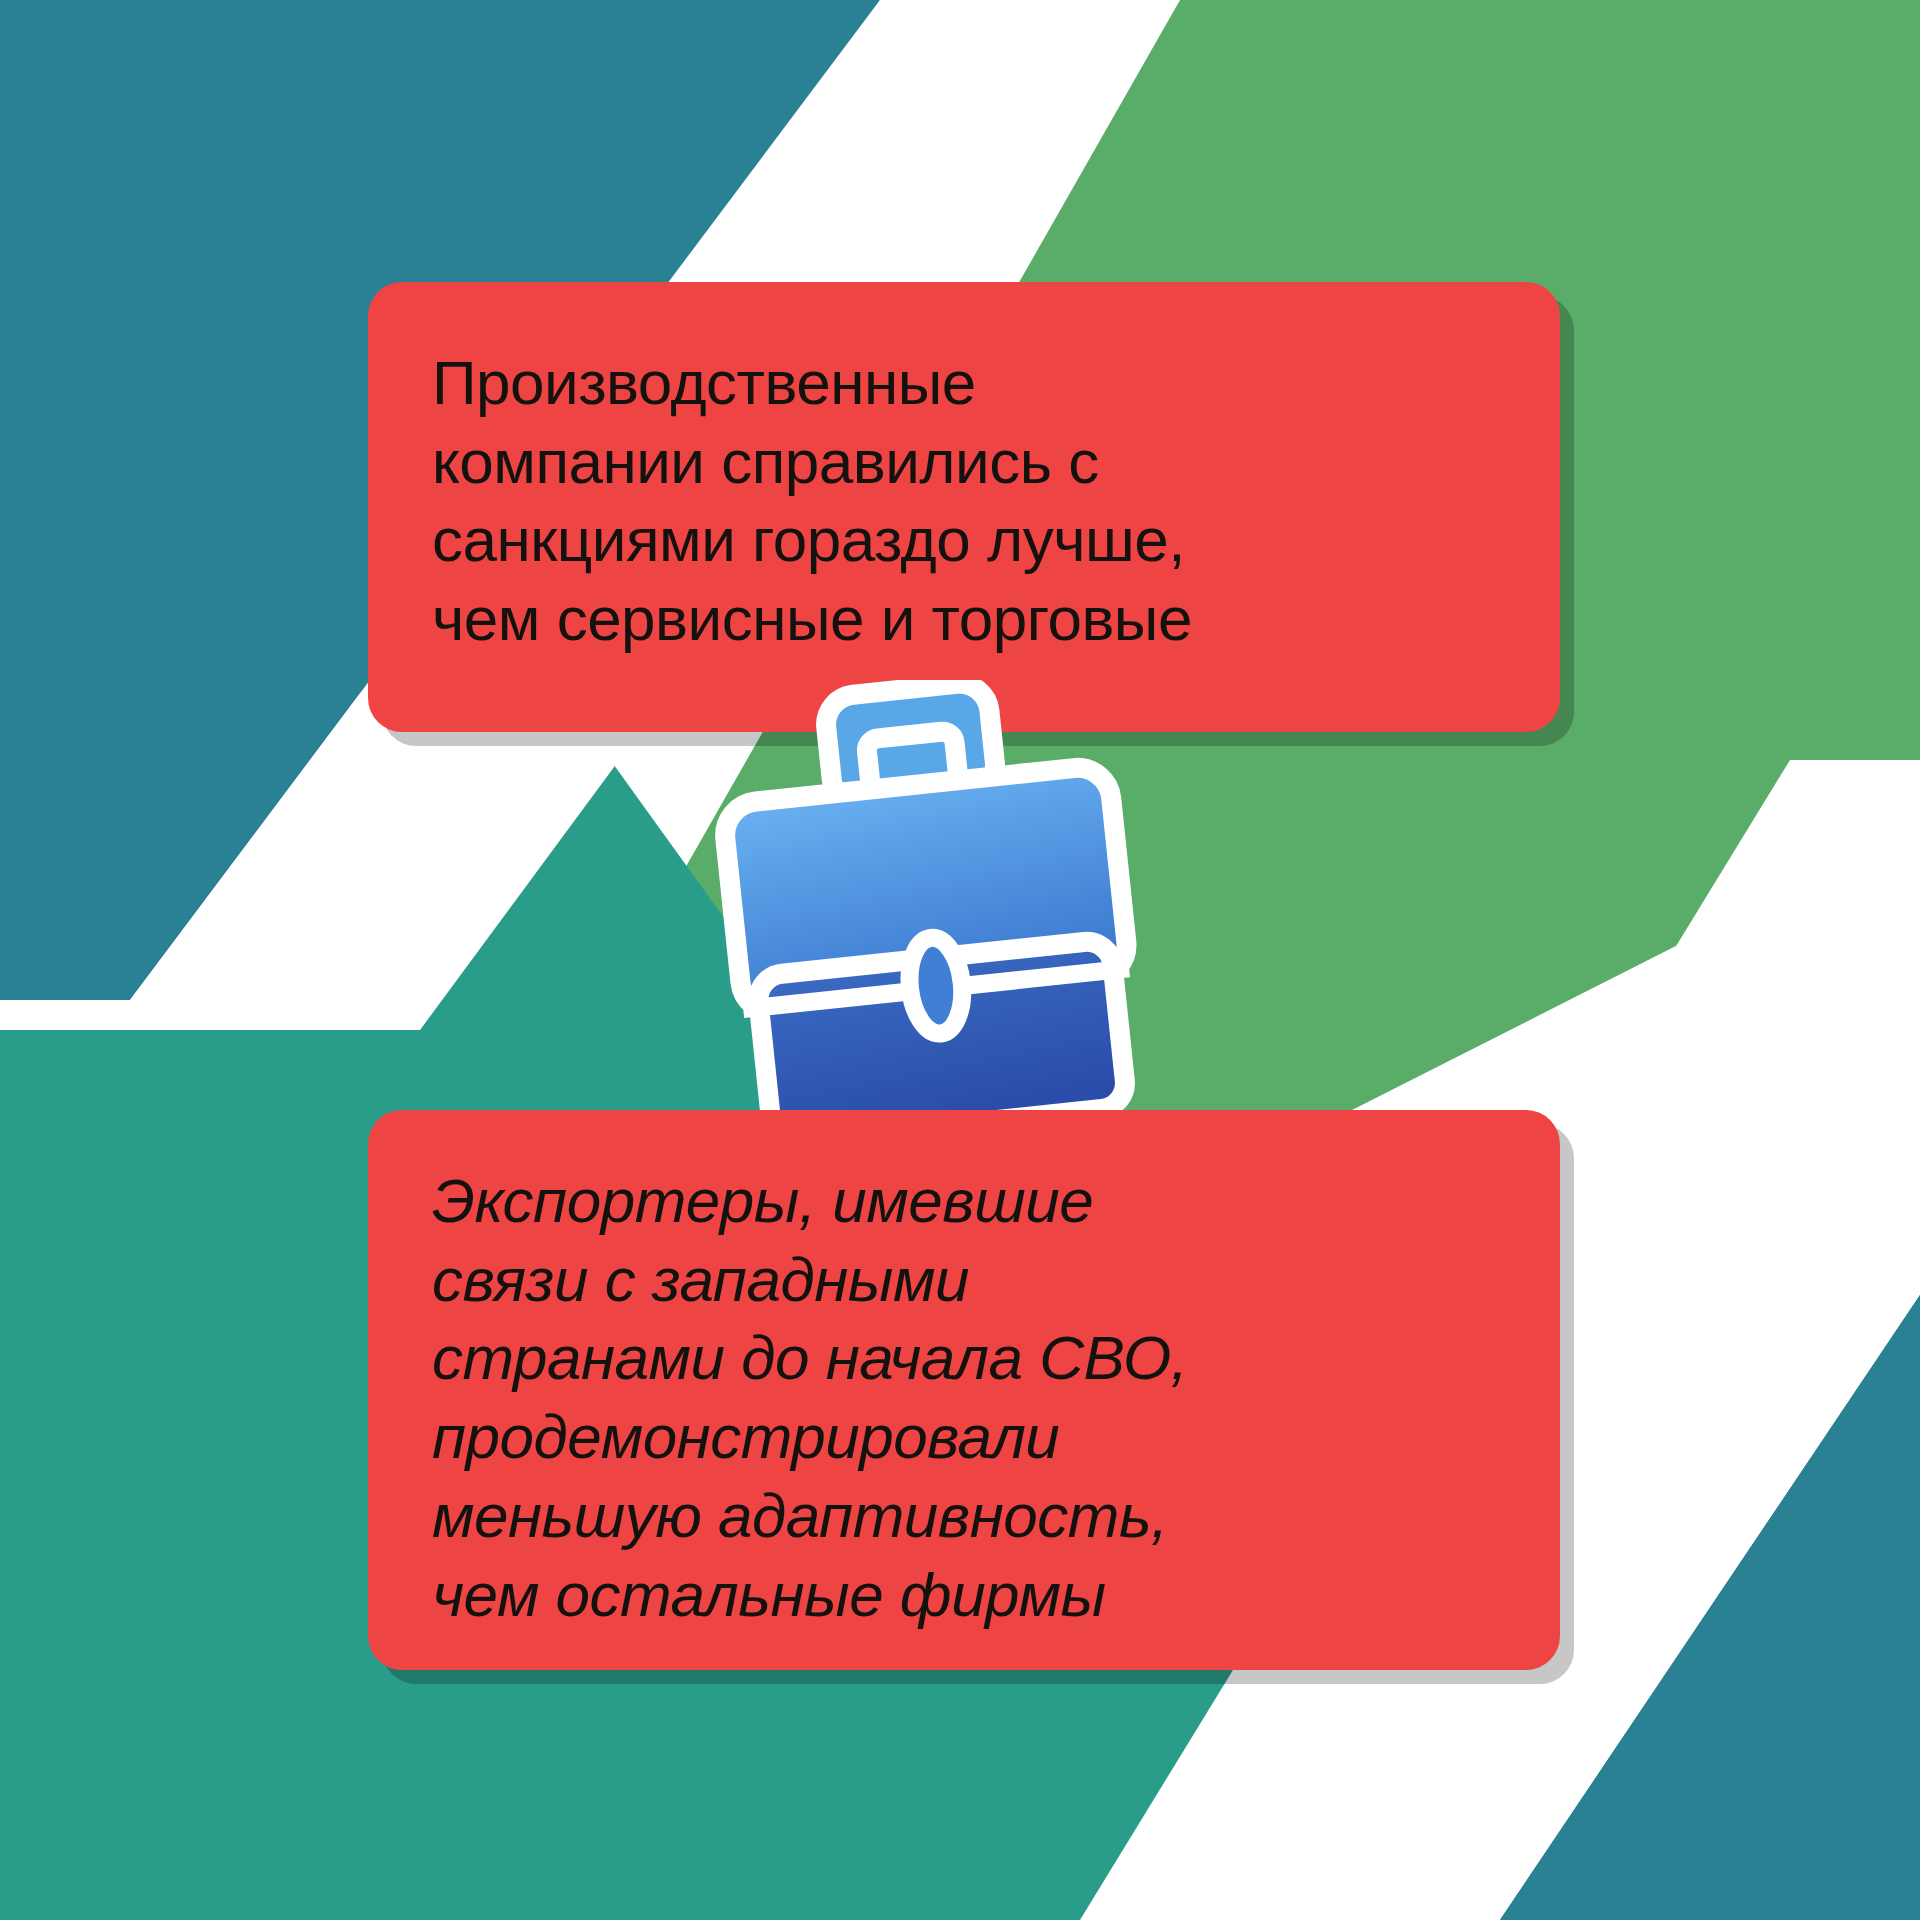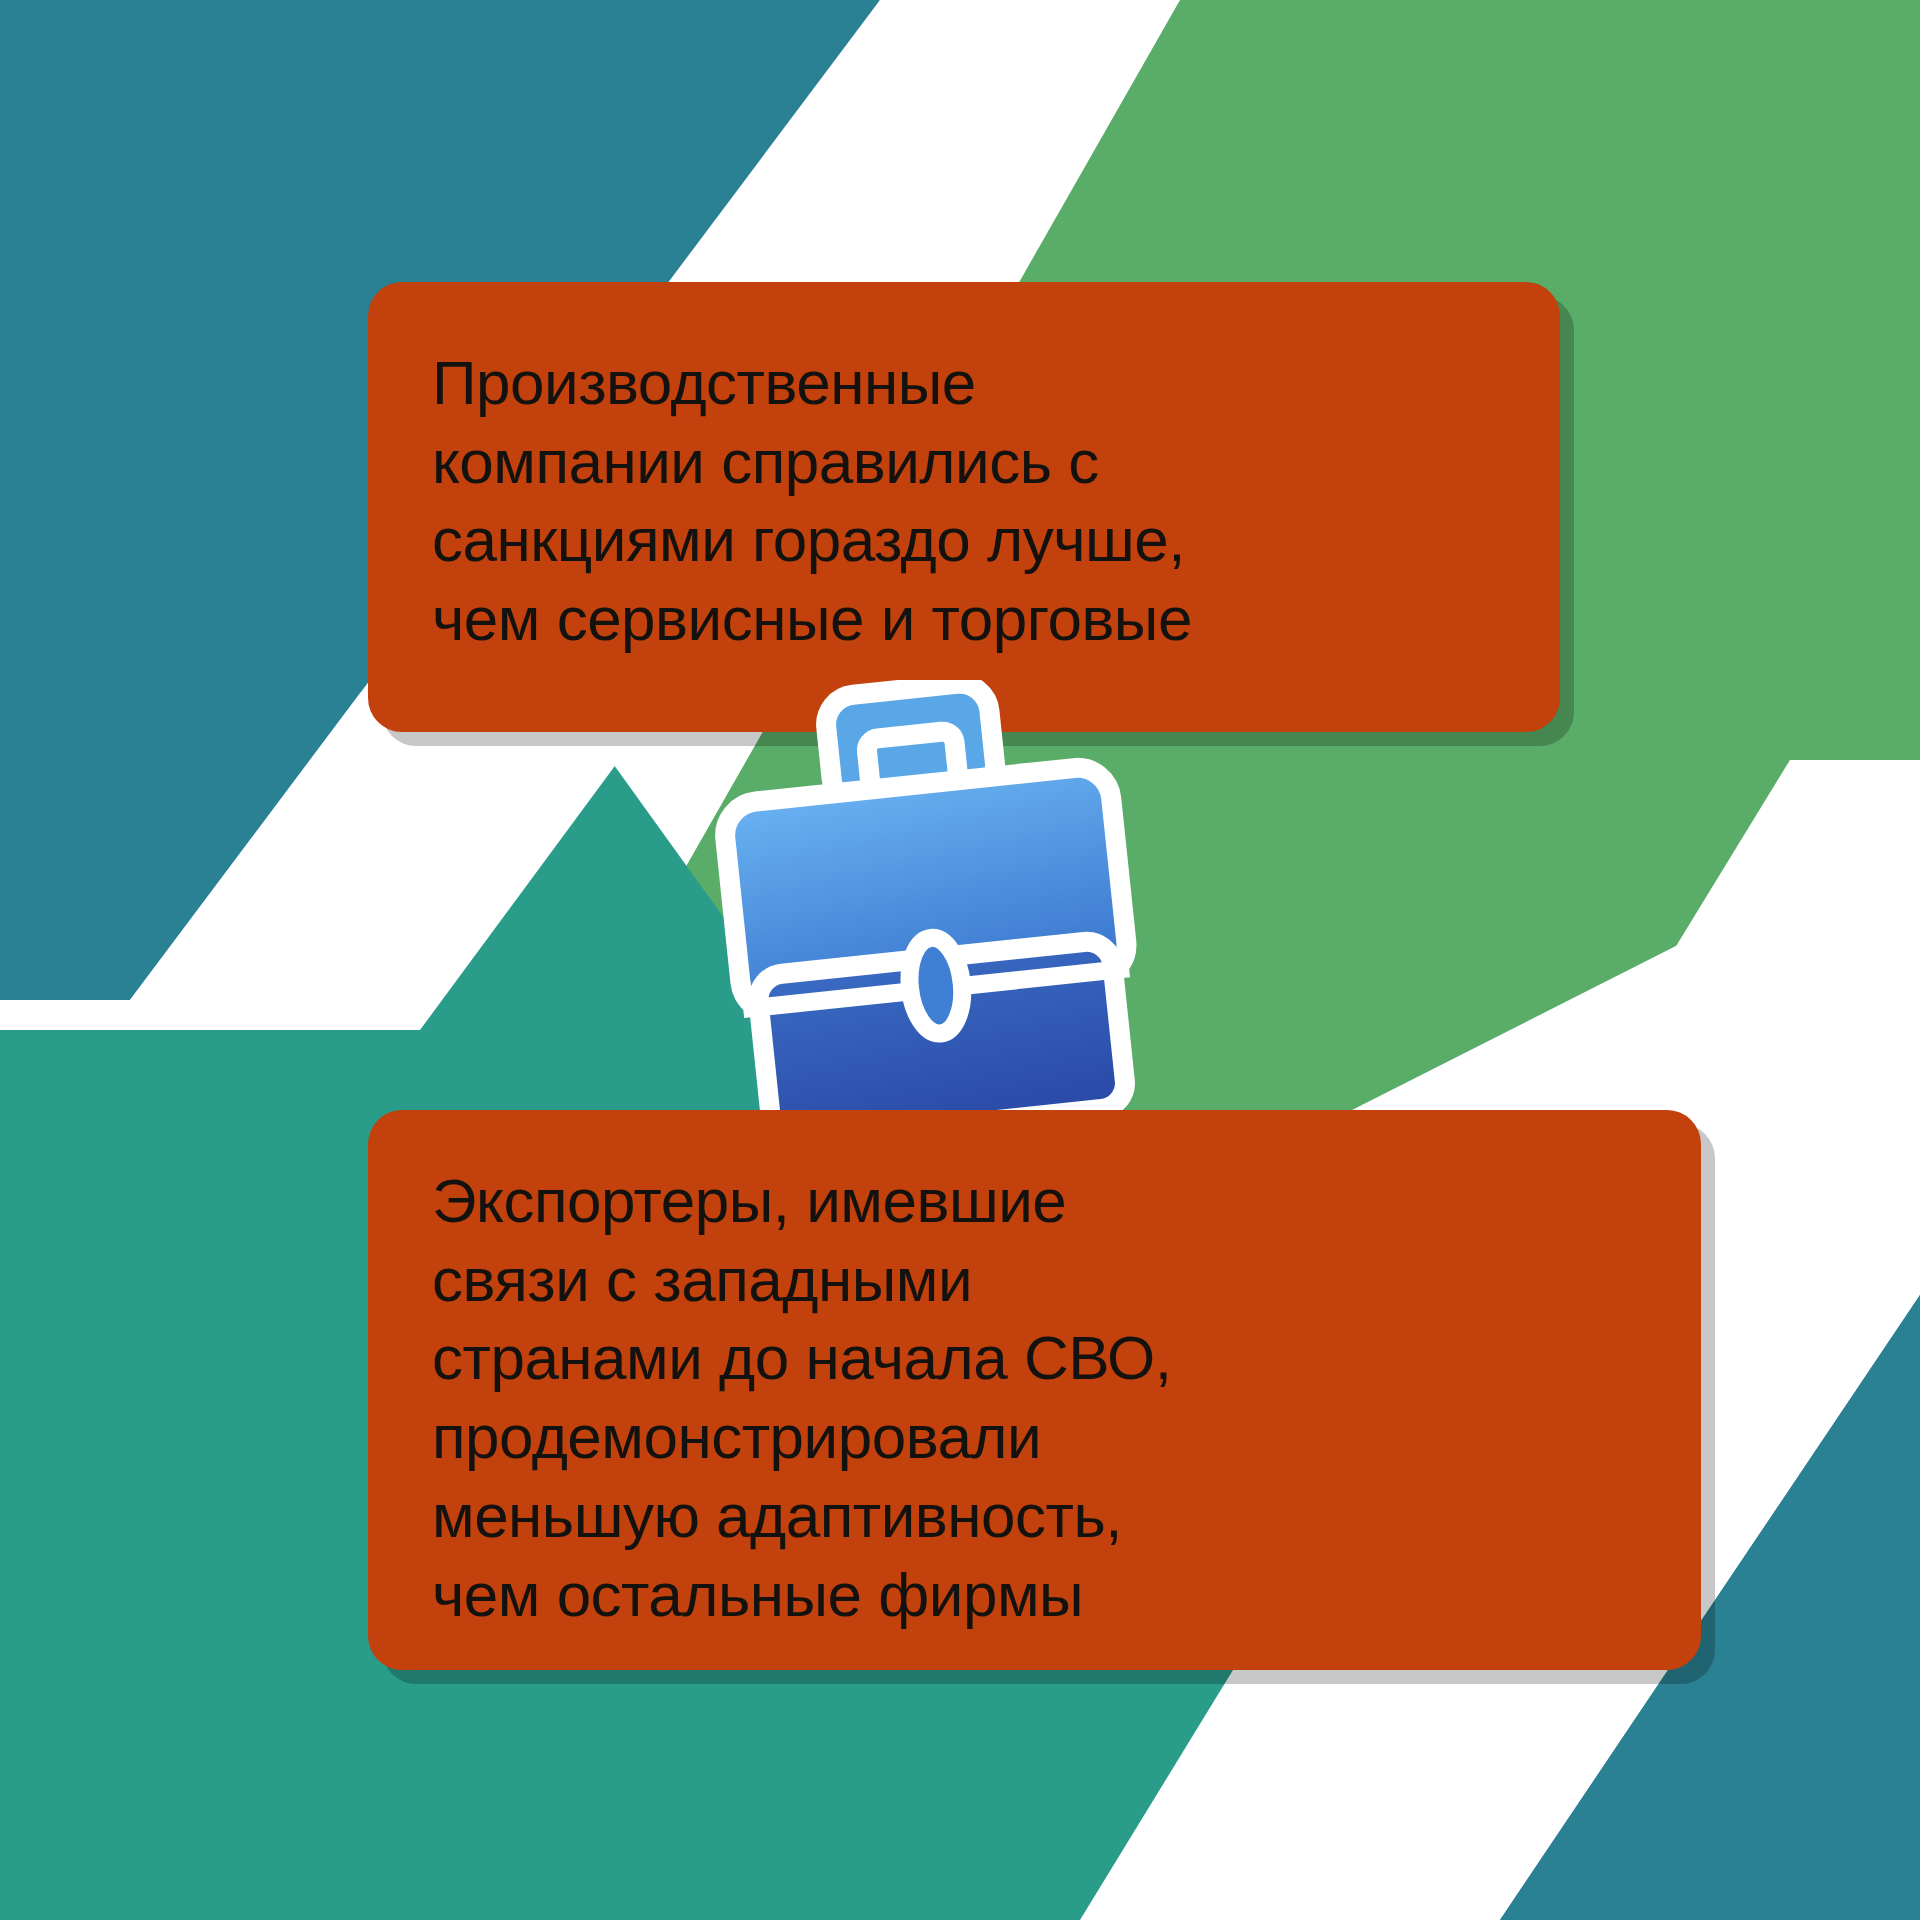--- a/index.html
+++ b/index.html
@@ -24,40 +24,41 @@
   #bg-stripes {
     position: absolute;
     inset: 0;
     width: 1920px;
     height: 1920px;
   }
 
   
   .card {
     position: absolute;
-    background: #c2410c;
+    background: #ef4444;
     border-radius: 34px;
     box-shadow: 14px 14px 0 rgba(0,0,0,0.22);
     box-sizing: border-box;
   }
 
   #card-top {
     left: 368px;
     top: 282px;
     width: 1192px;
     height: 450px;
     padding: 62px 56px 50px 64px;
   }
 
   #card-bottom {
     left: 368px;
     top: 1110px;
-    width: 1333px;
+    width: 1192px;
     height: 560px;
     padding: 52px 56px 56px 64px;
+    font-style: italic;
   }
 
   .card-text {
     margin: 0;
     color: #14120f;
     font-family: "Liberation Sans", sans-serif;
     font-weight: 400;
     font-size: 62px;
     line-height: 1.27;
     letter-spacing: -0.5px;

